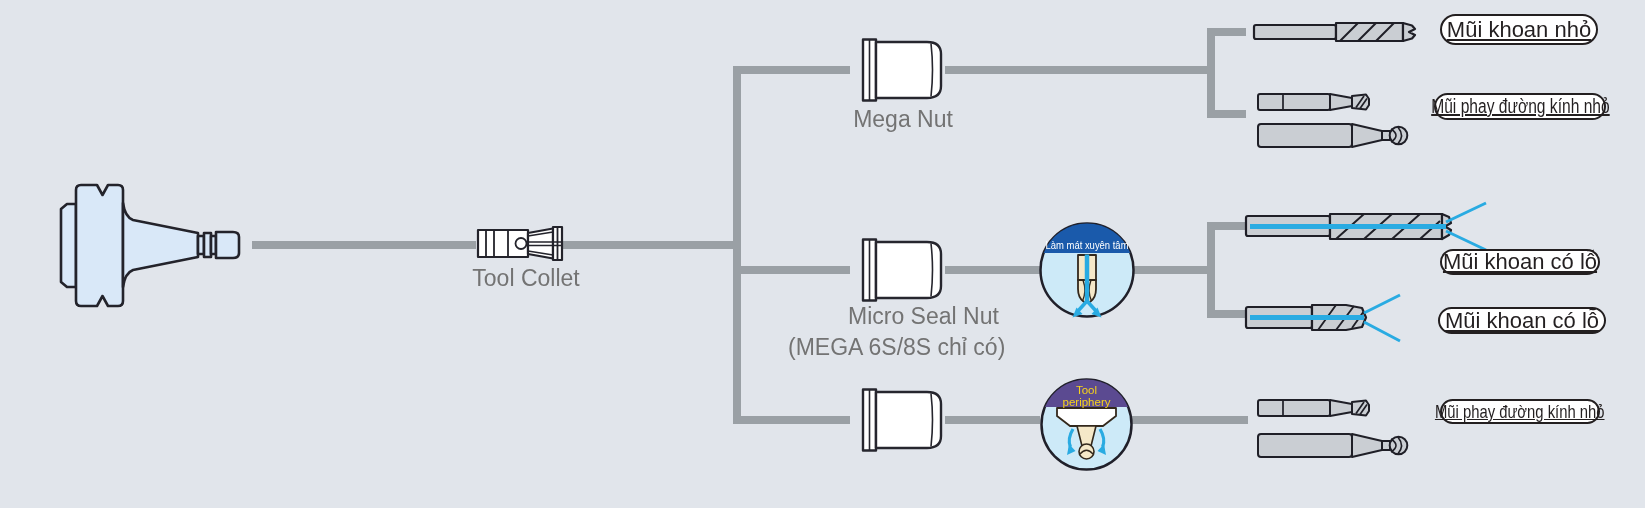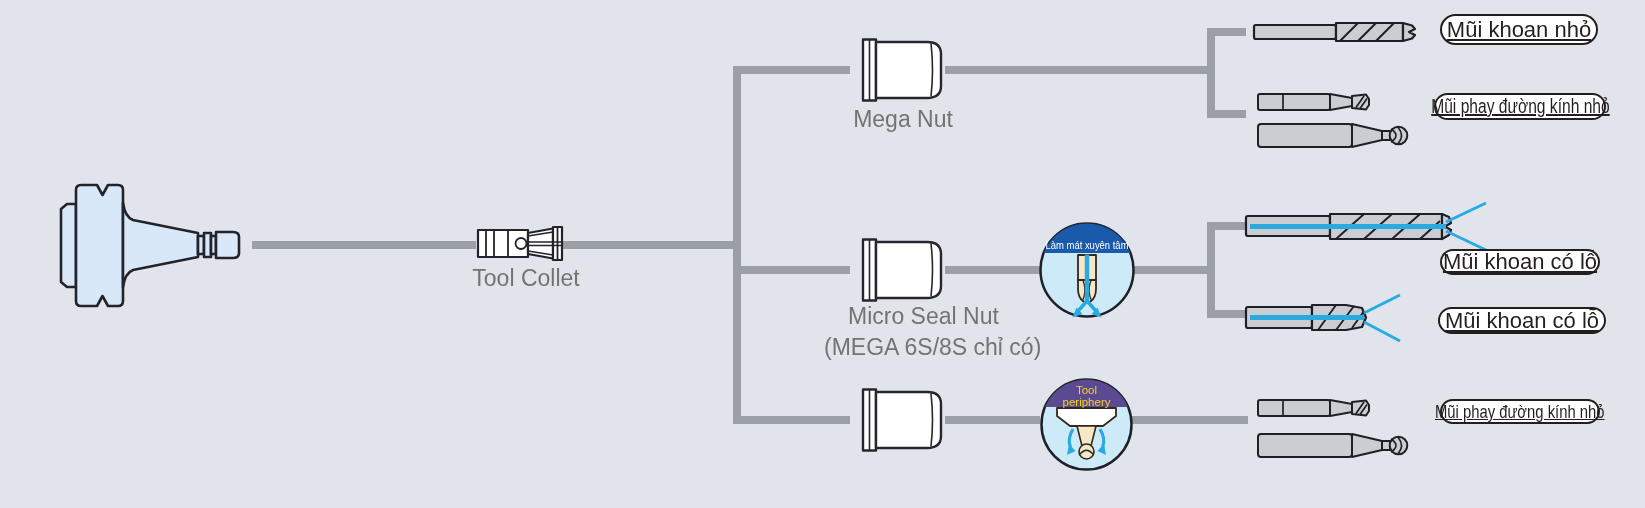--- a/index.html
+++ b/index.html
@@ -82,21 +82,21 @@
   <div class="lbl center" style="left:841px;top:107px;width:124px;">Mega Nut</div>
 
   <svg class="abs" style="left:861px;top:238px;" width="84" height="64" viewBox="0 0 84 64">
     <g fill="#ffffff" stroke="#26262e" stroke-width="2.4" stroke-linejoin="round">
       <path d="M2,1.5 H15 V62.5 H2 Z"></path>
       <path d="M15,4 H66 Q80,4 80,16 V48 Q80,60 66,60 H15 Z"></path>
     </g>
     <path d="M8.5,1.5 V62.5 M70,5.5 Q73,32 70,58.5" stroke="#26262e" stroke-width="1.6" fill="none"></path>
   </svg>
   <div class="lbl" style="left:848px;top:304px;">Micro Seal Nut</div>
-  <div class="lbl" style="left:788px;top:335px;margin-left:36px;">(MEGA 6S/8S chỉ có)</div>
+  <div class="lbl" style="left:788px;top:335px;">(MEGA 6S/8S chỉ có)</div>
 
   <svg class="abs" style="left:1038px;top:221px;" width="98" height="98" viewBox="0 0 98 98">
     <circle cx="49" cy="49" r="46.5" fill="#cdeaf8" stroke="#20202a" stroke-width="2.5"></circle>
     <path d="M5.7,32 A46.5,46.5 0 0 1 92.3,32 Z" fill="#1a5aab"></path>
     <g fill="#f5e8c8" stroke="#33281c" stroke-width="1.8" stroke-linejoin="round">
       <path d="M40,34 H58 V59 H40 Z"></path>
       <path d="M40,59 H58 V68 Q58,77 52,81 H46 Q40,77 40,68 Z"></path>
     </g>
     <path d="M45,59 Q49,70 44.5,80 M53,59 Q49,70 53.5,80" stroke="#33281c" stroke-width="1.4" fill="none"></path>
     <path d="M49,33.5 V82" stroke="#29abe2" stroke-width="4.5" fill="none"></path>

